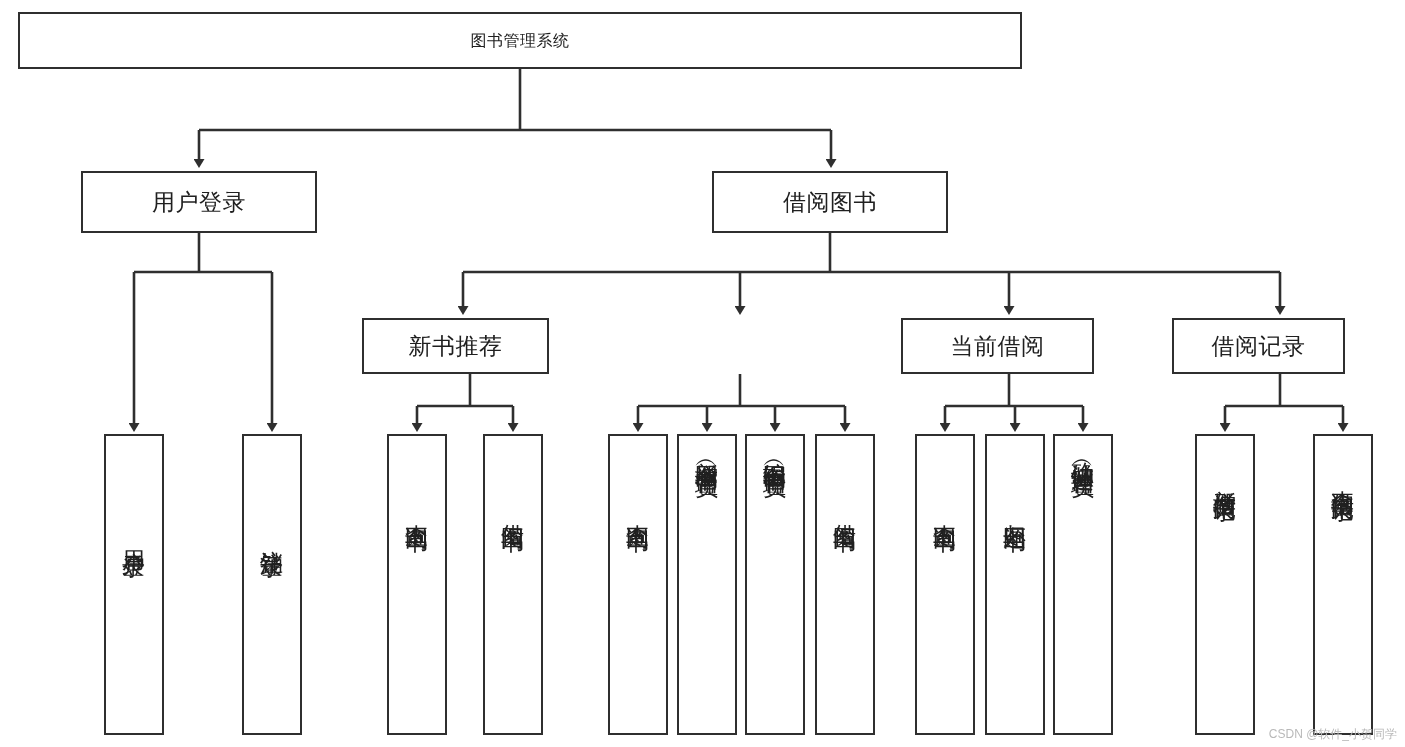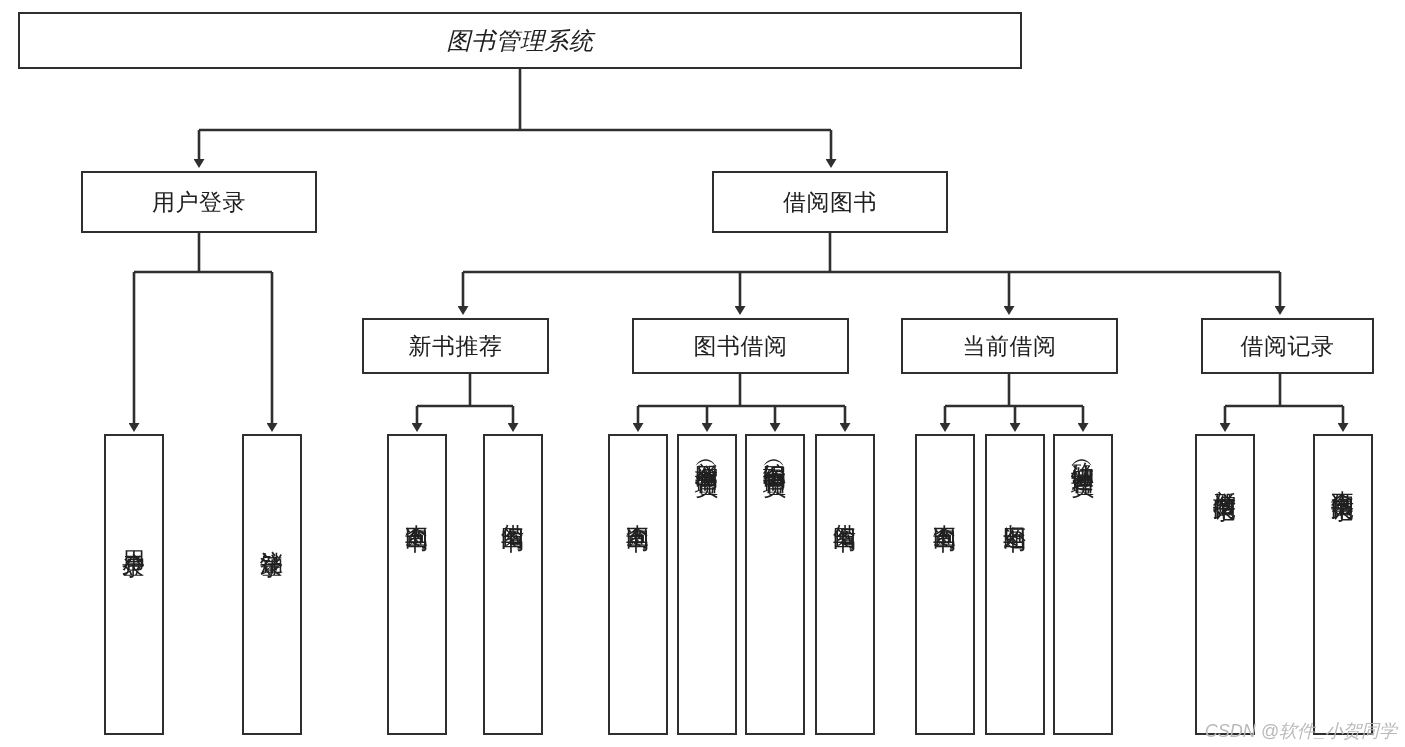--- a/index.html
+++ b/index.html
@@ -36,43 +36,42 @@
     justify-content: center;
     z-index: 2;
   }
   .node .label {
     font-size: 23px;
     line-height: 1.0;
     letter-spacing: 0.5px;
     color: #202020;
     white-space: nowrap;
   }
-  .node.root .label { font-size: 24px; font-style: italic; }
+  .node.root .label { font-size: 16px; }
   .node.leaf {
     align-items: flex-start;
     justify-content: center;
     padding-top: 10px;
   }
   .node.leaf .label {
     writing-mode: vertical-rl;
     text-orientation: upright;
     font-size: 23px;
     line-height: 1.22;
     letter-spacing: 2px;
     white-space: normal;
   }
   .watermark {
     position: absolute;
     right: 8px;
     bottom: 4px;
-    font-size: 18px;
+    font-size: 12px;
     color: #b9b9b9;
     z-index: 5;
     white-space: nowrap;
-    font-style: italic;
   }
 </style>
 </head>
 <body>
 
 <div id="canvas">
 
   <svg id="edges" viewBox="0 0 1405 747" xmlns="http://www.w3.org/2000/svg">
     <defs>
       <marker id="arrow" markerWidth="9" markerHeight="11" refX="1" refY="5.5" orient="auto" markerUnits="userSpaceOnUse">
@@ -130,27 +129,24 @@
   <div class="node" style="left:81px; top:171px; width:236px; height:62px;">
     <span class="label">用户登录</span>
   </div>
   <div class="node" style="left:712px; top:171px; width:236px; height:62px;">
     <span class="label">借阅图书</span>
   </div>
 
   <div class="node" style="left:362px; top:318px; width:187px; height:56px;">
     <span class="label">新书推荐</span>
   </div>
-  <div class="node" style="left:632px; top:318px; width:217px; height:56px;">
-    <span class="label">图书借阅</span>
-  </div>
-  <div class="node" style="left:901px; top:318px; width:217px; height:56px;">
+  <div class="node" style="left:901px; top:318px; width:193px; height:56px;">
     <span class="label">当前借阅</span>
   </div>
-  <div class="node" style="left:1172px; top:318px; width:173px; height:56px;margin-left:29px;">
+  <div class="node" style="left:1172px; top:318px; width:173px; height:56px;">
     <span class="label">借阅记录</span>
   </div>
 
   <div class="node leaf" style="left:104px; top:434px; width:60px; height:301px; padding-top:96px;">
     <span class="label">用户登录</span>
   </div>
   <div class="node leaf" style="left:242px; top:434px; width:60px; height:301px; padding-top:96px;">
     <span class="label">注销登录</span>
   </div>
 

